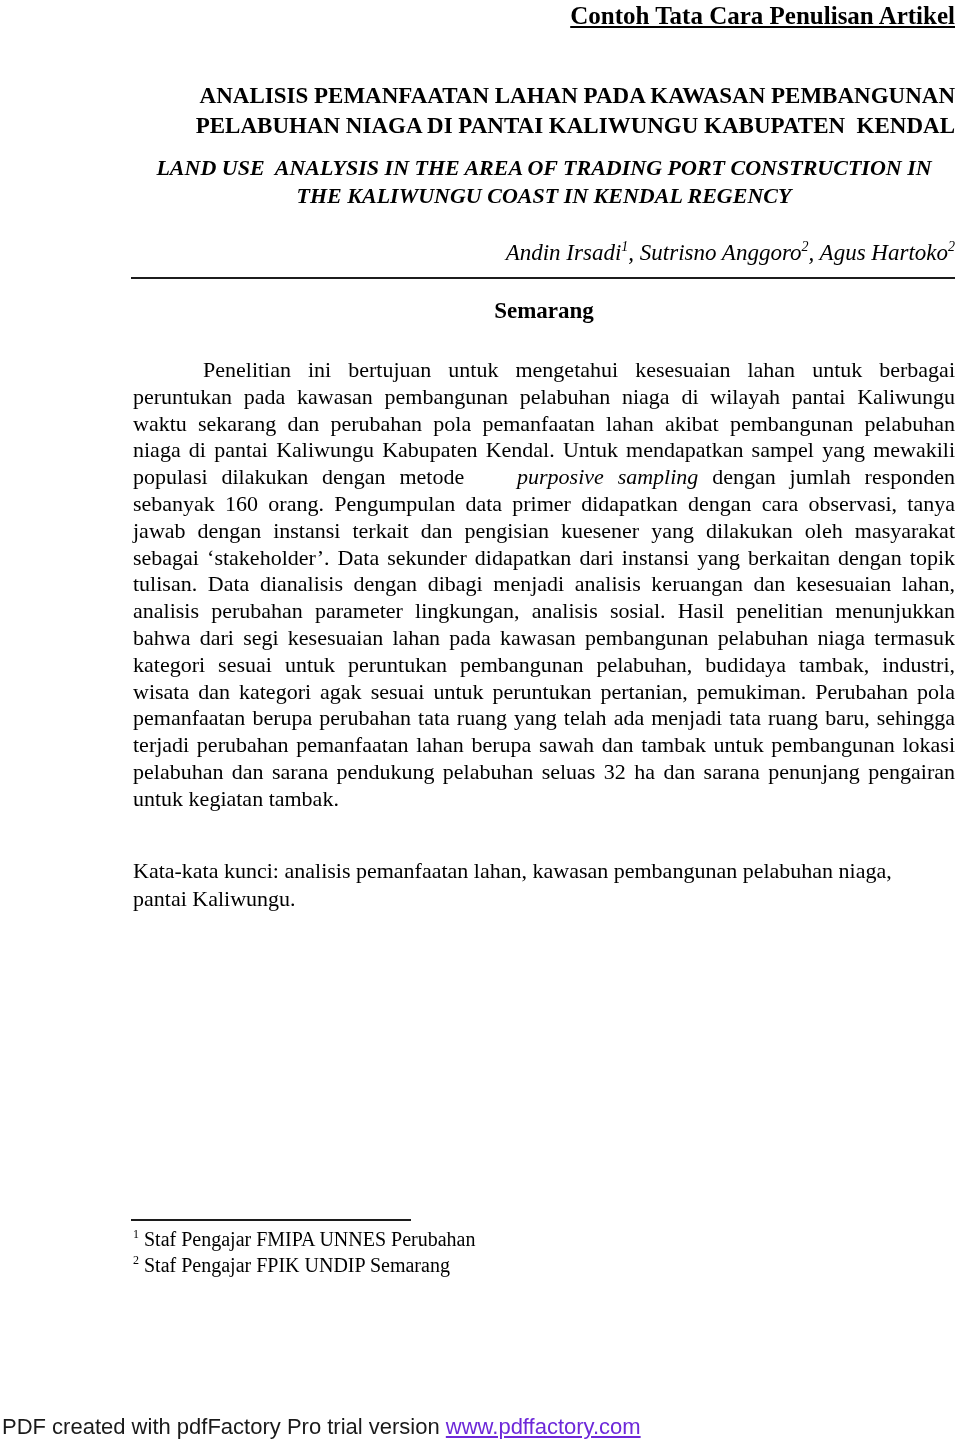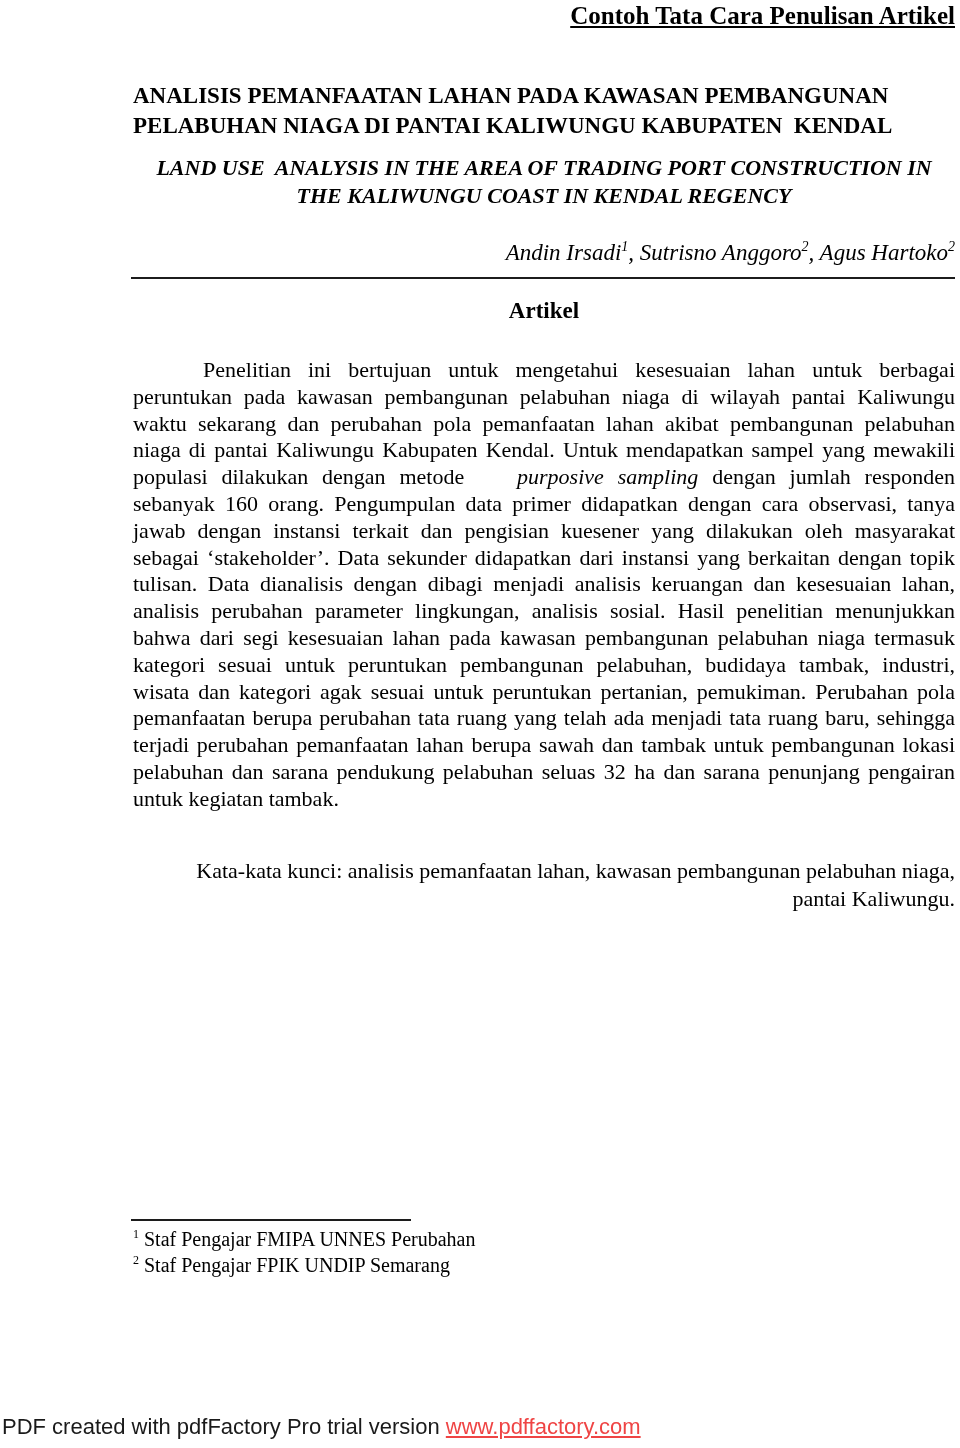--- a/index.html
+++ b/index.html
@@ -26,21 +26,21 @@
     font-weight: bold;
     text-decoration: underline;
     line-height: 30px;
     white-space: pre-wrap;
   }
   .article-title {
     position: absolute;
     top: 81px;
     left: 133px;
     width: 822px;
-    text-align: left;
+    text-align: right;
     font-size: 23px;
     font-weight: bold;
     line-height: 30px;
   }
   .article-title .line { white-space: pre-wrap; }
   .english-title {
     position: absolute;
     top: 154px;
     left: 123px;
     width: 842px;
@@ -95,21 +95,20 @@
     text-indent: 70px;
   }
   .abstract-body .italic { font-style: italic; margin-left: 39px; }
   .keywords {
     position: absolute;
     top: 857px;
     left: 133px;
     width: 822px;
     font-size: 22px;
     line-height: 28px;
-    text-align: right;
   }
   .keywords .kw-line2 { }
   .footnote-rule {
     position: absolute;
     top: 1219px;
     left: 131px;
     width: 280px;
     height: 2px;
     background: #1c1c1c;
   }
@@ -130,21 +129,21 @@
     position: absolute;
     top: 1413px;
     left: 2px;
     font-family: "Liberation Sans", "DejaVu Sans", sans-serif;
     font-size: 22px;
     line-height: 28px;
     color: #1a1a1a;
     white-space: pre-wrap;
   }
   .page-footer a {
-    color: #ef4444;
+    color: #6d28d9;
     text-decoration: underline;
     cursor: pointer;
   }
 </style>
 </head>
 <body>
 
 <div class="page">
 
   <div class="doc-title">Contoh Tata Cara Penulisan Artikel</div>
@@ -158,21 +157,21 @@
     <div class="line">LAND USE  ANALYSIS IN THE AREA OF TRADING PORT CONSTRUCTION IN</div>
     <div class="line">THE KALIWUNGU COAST IN KENDAL REGENCY</div>
   </div>
 
   <div class="authors">
     <span>Andin Irsadi</span><span class="sup">1</span><span>, </span><span>Sutrisno Anggoro</span><span class="sup">2</span><span>, </span><span>Agus Hartoko</span><span class="sup">2</span>
   </div>
 
   <div class="rule"></div>
 
-  <div class="abstract-heading">Artikel</div>
+  <div class="abstract-heading">Semarang</div>
 
   <div class="abstract-body"><span>Penelitian ini bertujuan untuk mengetahui kesesuaian lahan untuk berbagai peruntukan pada kawasan pembangunan pelabuhan niaga di wilayah pantai Kaliwungu waktu sekarang dan perubahan pola pemanfaatan lahan akibat pembangunan pelabuhan niaga di pantai Kaliwungu Kabupaten Kendal. Untuk mendapatkan sampel yang mewakili populasi dilakukan dengan metode </span><span class="italic">purposive sampling</span><span> dengan jumlah responden sebanyak 160 orang.  Pengumpulan data primer didapatkan dengan cara observasi, tanya jawab dengan instansi terkait dan pengisian kuesener yang dilakukan oleh masyarakat sebagai ‘stakeholder’. Data sekunder didapatkan dari instansi yang berkaitan dengan topik tulisan. Data dianalisis dengan dibagi menjadi analisis keruangan dan kesesuaian lahan, analisis perubahan parameter lingkungan, analisis sosial. Hasil penelitian menunjukkan bahwa dari segi kesesuaian lahan pada kawasan pembangunan pelabuhan niaga termasuk kategori sesuai untuk peruntukan pembangunan pelabuhan, budidaya tambak, industri, wisata dan kategori agak sesuai untuk peruntukan pertanian, pemukiman.  Perubahan pola pemanfaatan berupa perubahan tata ruang yang telah ada menjadi tata ruang baru, sehingga terjadi perubahan pemanfaatan lahan berupa sawah dan tambak untuk pembangunan lokasi pelabuhan dan sarana pendukung pelabuhan seluas 32 ha dan sarana penunjang pengairan untuk kegiatan tambak.</span></div>
 
   <div class="keywords">
     <div class="kw-line1">Kata-kata kunci: analisis pemanfaatan lahan, kawasan pembangunan pelabuhan niaga,</div>
     <div class="kw-line2">pantai Kaliwungu.</div>
   </div>
 
   <div class="footnote-rule"></div>
 

